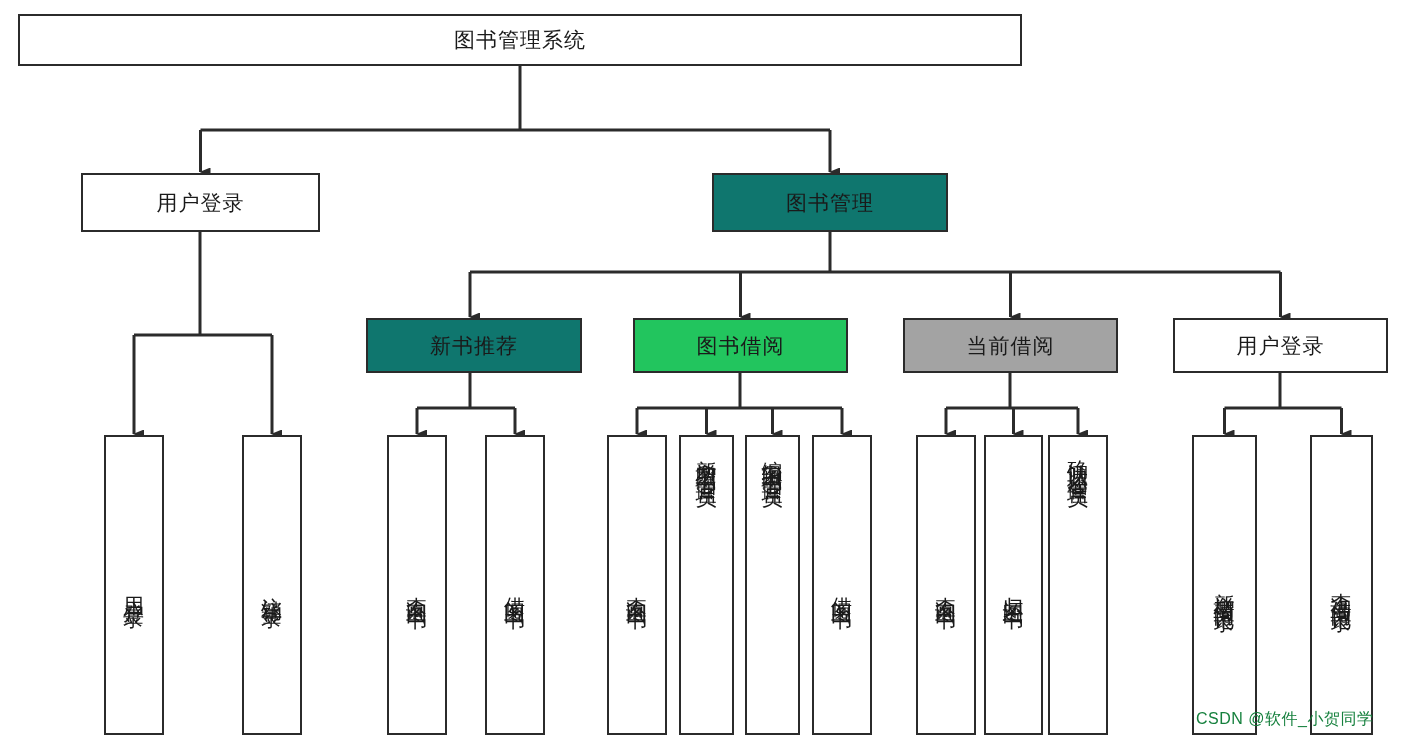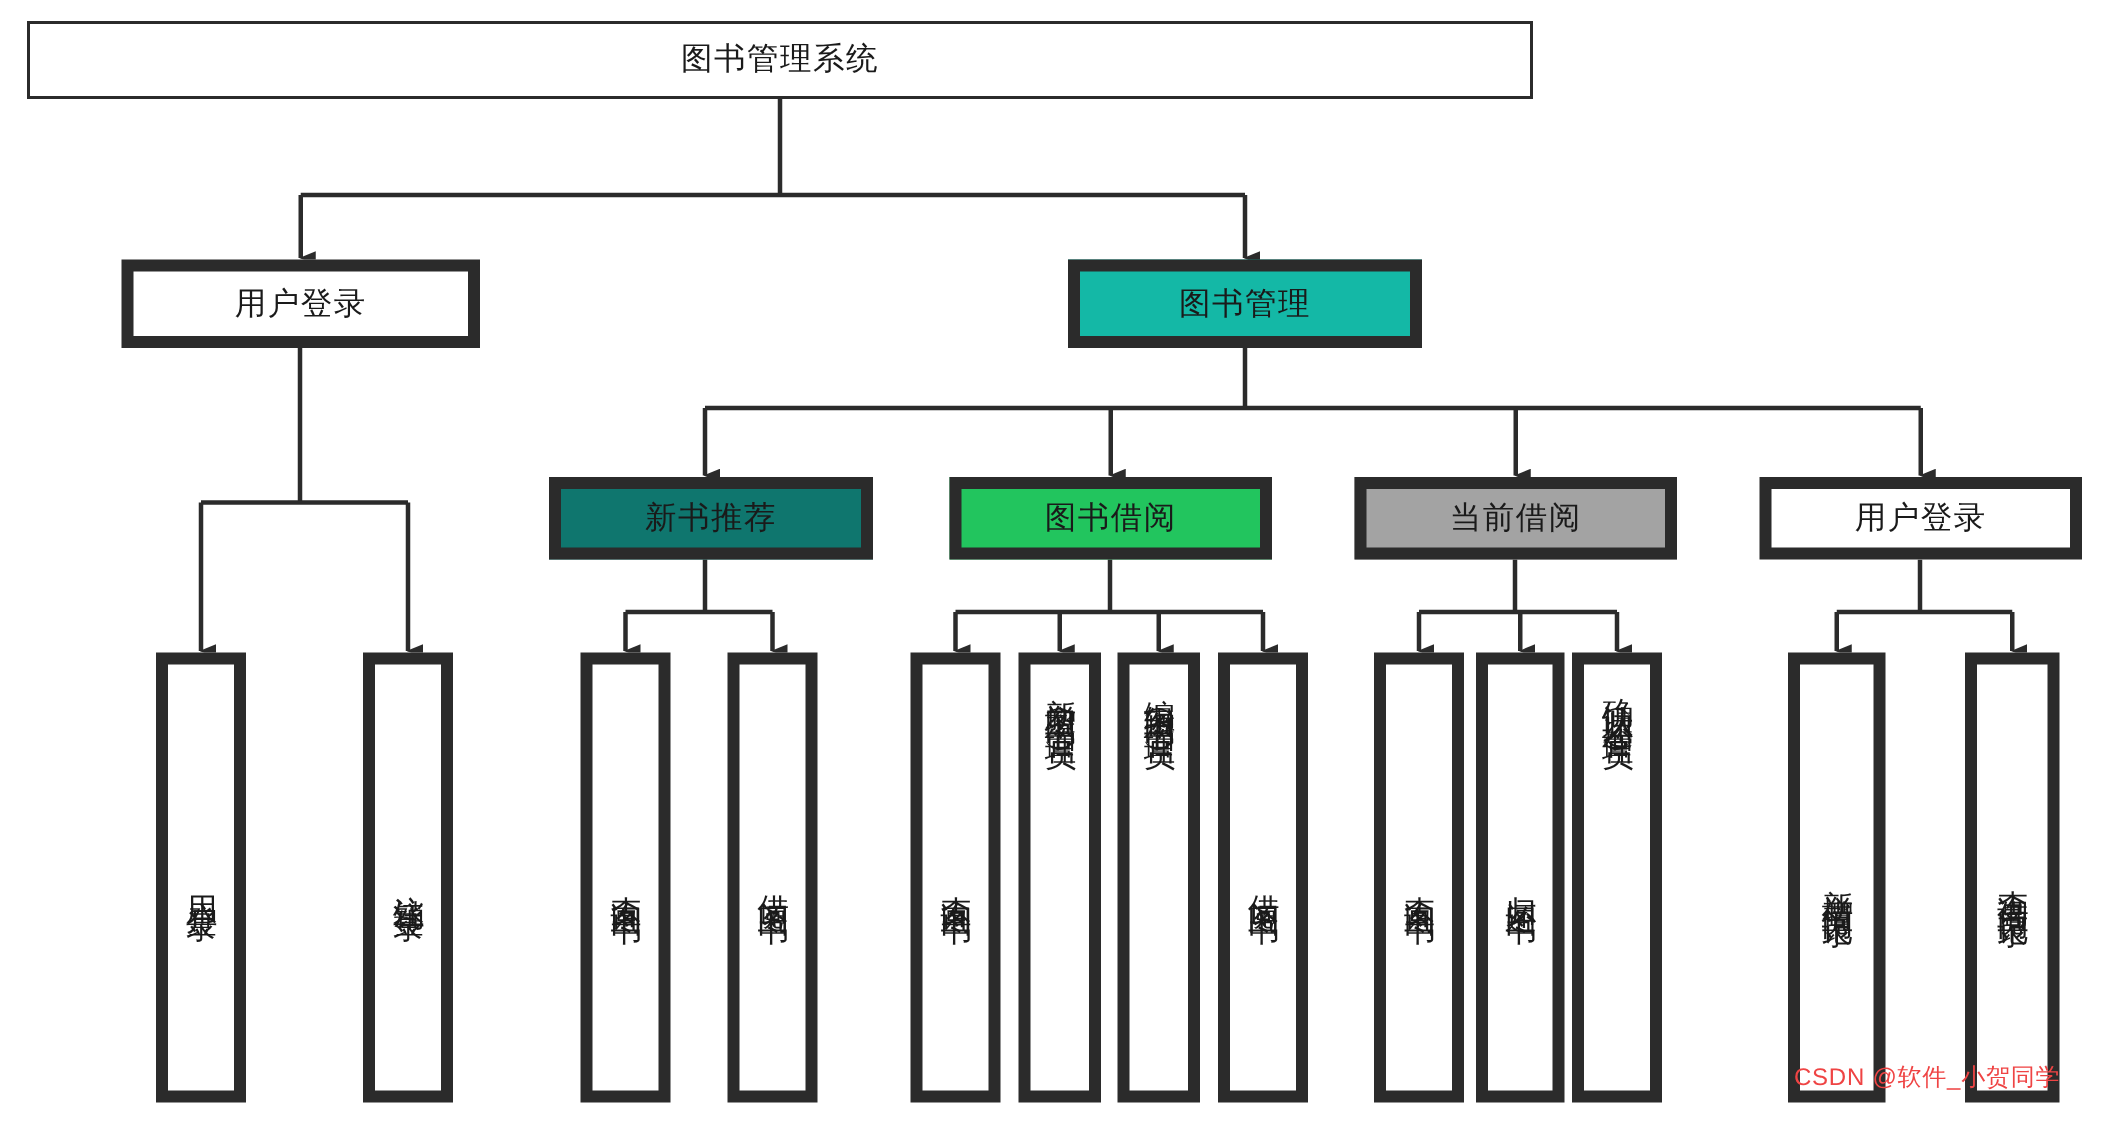--- a/index.html
+++ b/index.html
@@ -23,21 +23,21 @@
     position: absolute;
     top: 0;
     left: 0;
     width: 1405px;
     height: 747px;
   }
   .node-box {
     position: absolute;
     box-sizing: border-box;
     background: #ffffff;
-    border: 8px solid #8b5cf6;
+    border: 2px solid #8b5cf6;
     display: flex;
     align-items: center;
     justify-content: center;
     overflow: hidden;
   }
   .node-box.level-0 { border-width: 2px; }
   .node-label-h {
     font-size: 21px;
     color: #1a1a1a;
     letter-spacing: 1px;
@@ -116,21 +116,21 @@
         <line x1="1341.5" y1="408" x2="1341.5" y2="434" stroke="#2b2b2b" stroke-width="3" marker-end="url(#arrowhead)"></line>
       </g>
   </svg>
   <div id="nodes-layer">
       <div class="node-box level-0" style="left: 18px; top: 14px; width: 1004px; height: 52px; border-color: rgb(43, 43, 43); background: rgb(255, 255, 255);">
         <span class="node-label-h" style="color: rgb(26, 26, 26);">图书管理系统</span>
       </div>
       <div class="node-box level-1" style="left: 81px; top: 173px; width: 239px; height: 59px; border-color: rgb(43, 43, 43); background: rgb(255, 255, 255);">
         <span class="node-label-h" style="color: rgb(26, 26, 26);">用户登录</span>
       </div>
-      <div class="node-box level-1" style="left: 712px; top: 173px; width: 236px; height: 59px; border-color: rgb(43, 43, 43); background: #14b8a6;">
+      <div class="node-box level-1" style="left: 712px; top: 173px; width: 236px; height: 59px; border-color: rgb(43, 43, 43); background: #0f766e;">
         <span class="node-label-h" style="color: rgb(26, 26, 26);">图书管理</span>
       </div>
       <div class="node-box level-2" style="left: 366px; top: 318px; width: 216px; height: 55px; border-color: rgb(43, 43, 43); background: #0f766e;">
         <span class="node-label-h" style="color: rgb(26, 26, 26);">新书推荐</span>
       </div>
       <div class="node-box level-2" style="left: 633px; top: 318px; width: 215px; height: 55px; border-color: rgb(43, 43, 43); background: #22c55e;">
         <span class="node-label-h" style="color: rgb(26, 26, 26);">图书借阅</span>
       </div>
       <div class="node-box level-2" style="left: 903px; top: 318px; width: 215px; height: 55px; border-color: rgb(43, 43, 43); background: #a3a3a3;">
         <span class="node-label-h" style="color: rgb(26, 26, 26);">当前借阅</span>
@@ -171,14 +171,14 @@
       <div class="node-box level-3 leaf" style="left: 1048px; top: 435px; width: 60px; height: 300px; border-color: rgb(43, 43, 43); background: rgb(255, 255, 255);">
         <span class="node-label-v" style="color: rgb(26, 26, 26);">确认归还（管理员）</span>
       </div>
       <div class="node-box level-3 leaf align-center" style="left: 1192px; top: 435px; width: 65px; height: 300px; border-color: rgb(43, 43, 43); background: rgb(255, 255, 255);">
         <span class="node-label-v" style="color: rgb(26, 26, 26);">新增借阅记录</span>
       </div>
       <div class="node-box level-3 leaf align-center" style="left: 1310px; top: 435px; width: 63px; height: 300px; border-color: rgb(43, 43, 43); background: rgb(255, 255, 255);">
         <span class="node-label-v" style="color: rgb(26, 26, 26);">查询借阅记录</span>
       </div>
     </div>
-  <div class="watermark" style="left: 1196px; top: 719px; transform: translateY(-50%); color: #ef4444;">CSDN @软件_小贺同学</div>
+  <div class="watermark" style="left: 1196px; top: 719px; transform: translateY(-50%); color: #15803d;">CSDN @软件_小贺同学</div>
 </div>
 
 </body></html>

